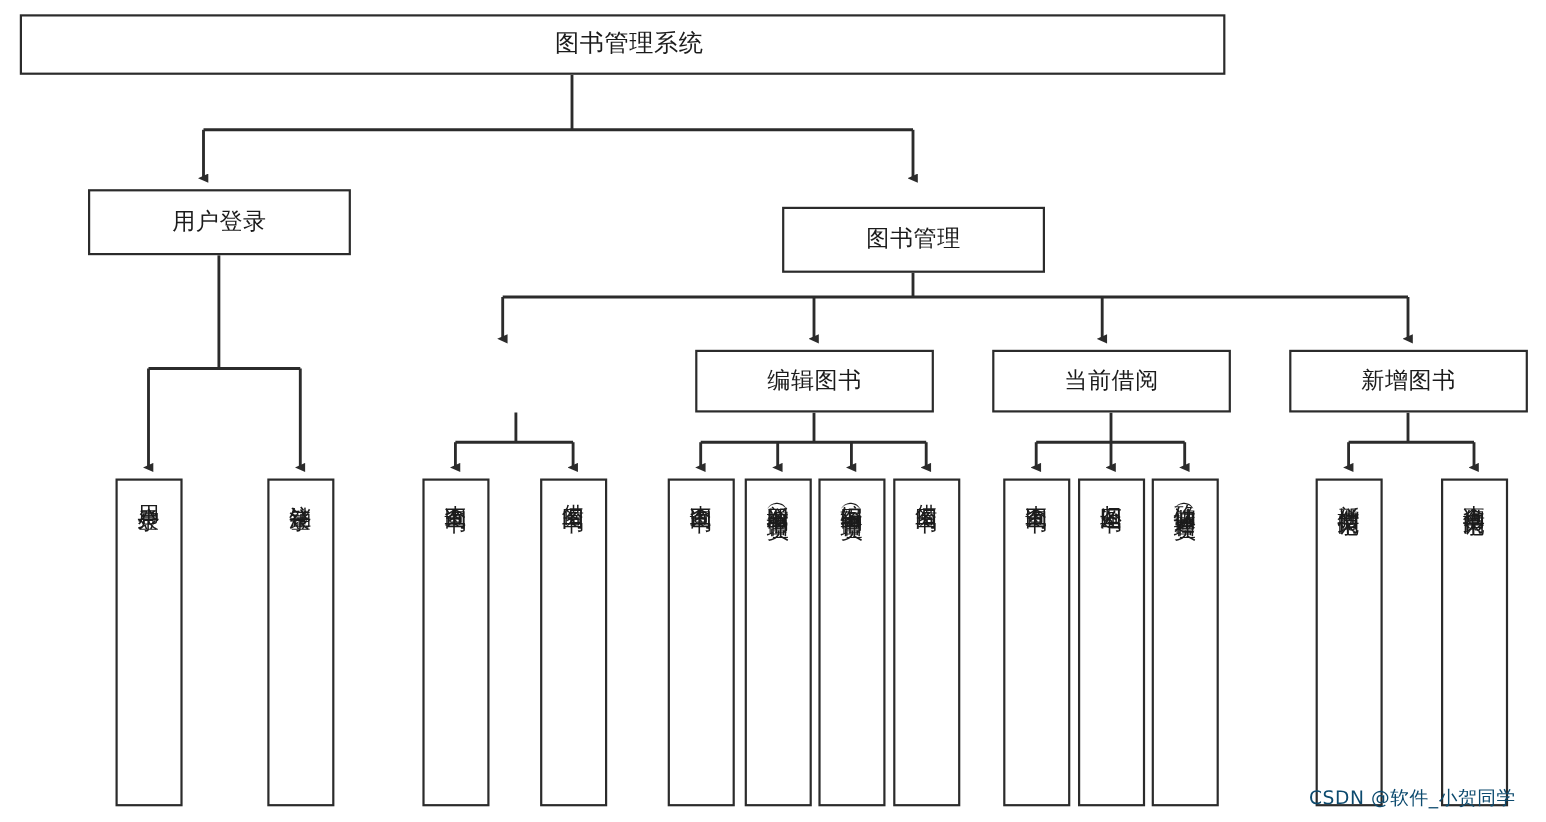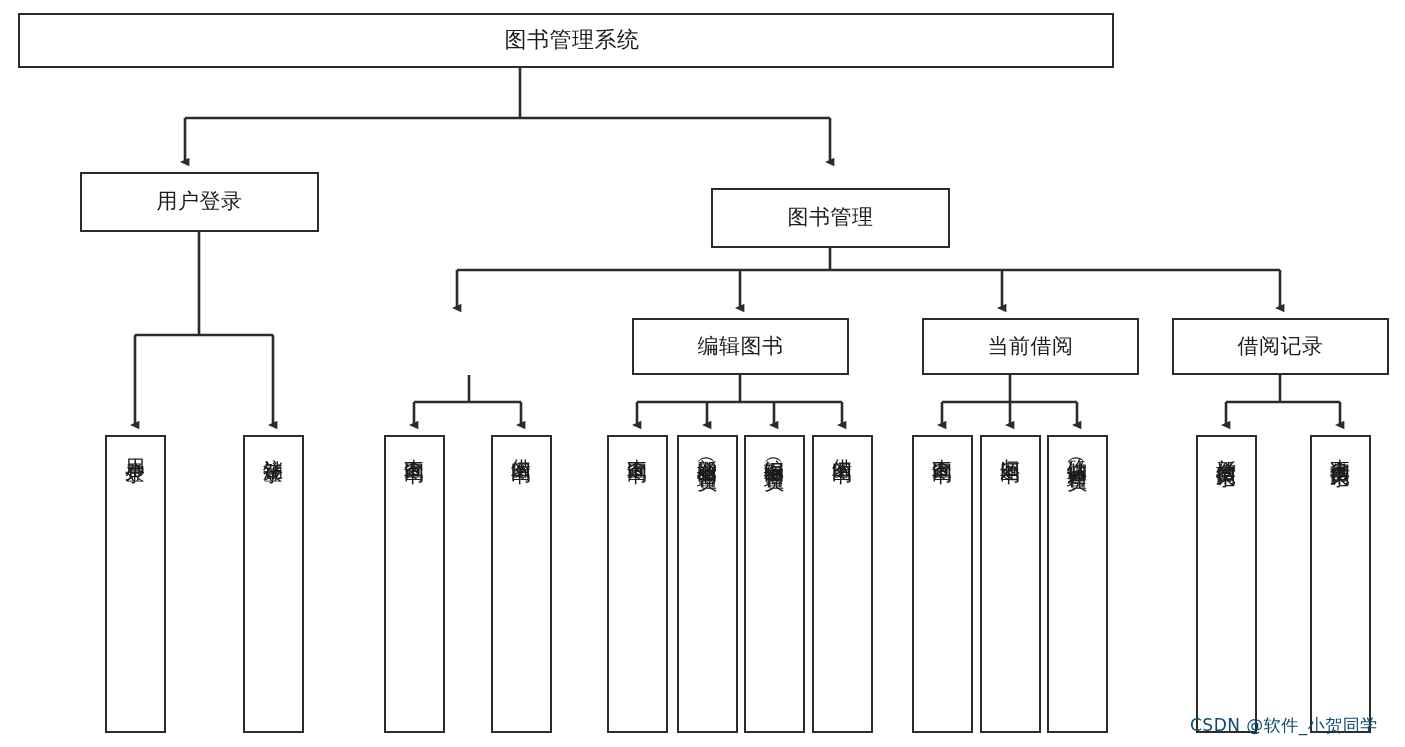--- a/index.html
+++ b/index.html
@@ -126,25 +126,25 @@
   <div class="node" style="left:80px; top:172px; width:239px; height:60px;">
     <span class="label">用户登录</span>
   </div>
   <div class="node" style="left:711px; top:188px; width:239px; height:60px;">
     <span class="label">图书管理</span>
   </div>
 
   <div class="node" style="left:632px; top:318px; width:217px; height:57px;">
     <span class="label">编辑图书</span>
   </div>
-  <div class="node" style="left:902px; top:318px; width:217px; height:57px;margin-left:20px;">
+  <div class="node" style="left:902px; top:318px; width:217px; height:57px;">
     <span class="label">当前借阅</span>
   </div>
   <div class="node" style="left:1172px; top:318px; width:217px; height:57px;">
-    <span class="label">借阅记录</span>
+    <span class="label">新增图书</span>
   </div>
 
   <div class="node vertical" style="left:105px; top:435px; width:61px; height:298px;">
     <span class="label">用户登录</span>
   </div>
   <div class="node vertical" style="left:243px; top:435px; width:61px; height:298px;">
     <span class="label">注销登录</span>
   </div>
 
   <div class="node vertical" style="left:384px; top:435px; width:61px; height:298px;">

